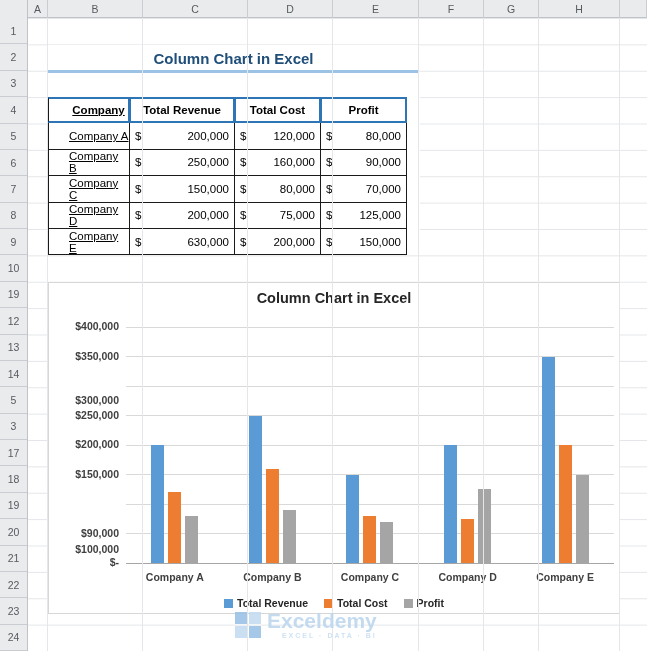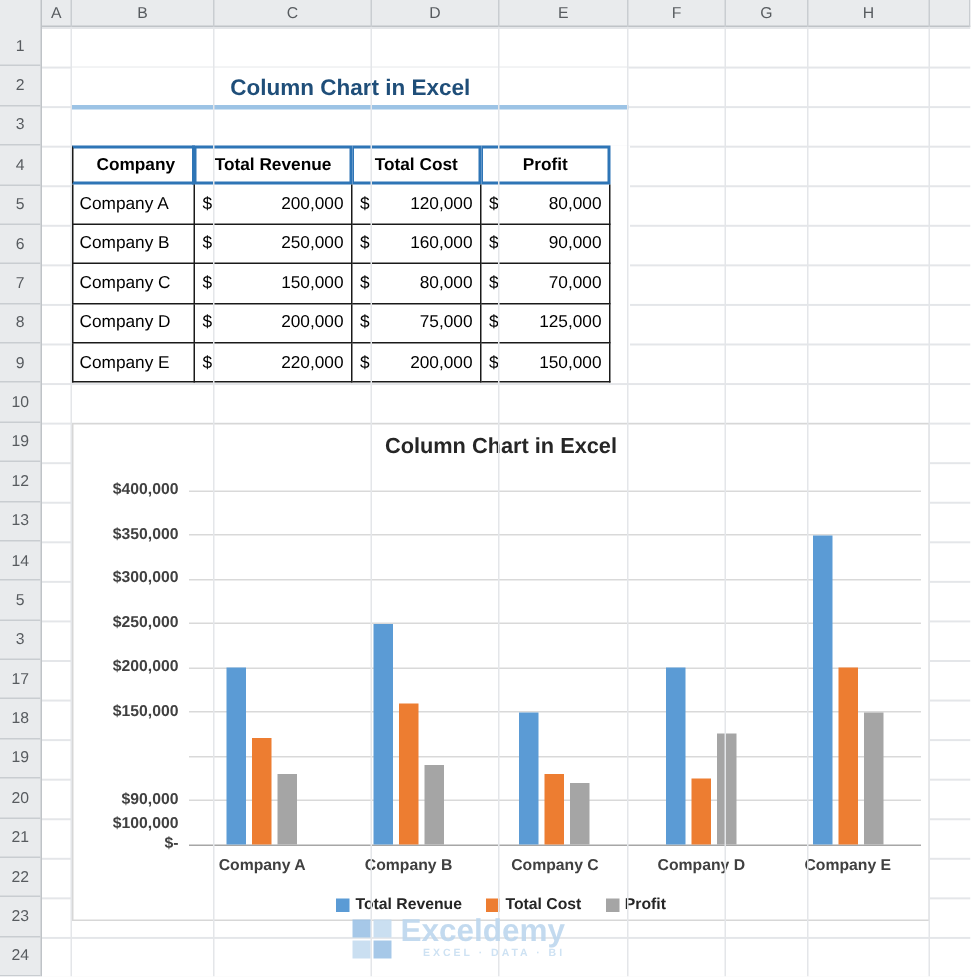--- a/index.html
+++ b/index.html
@@ -23,21 +23,21 @@
     font-size: 15px; font-weight: bold; color: #1F4E79; background: #fff; }
   .title-underline { position: absolute; left: 20px; top: 52px; width: 371px; height: 3px; background: #9CC3E5; }
 
   
   .data-table { position: absolute; left: 20px; top: 79px; width: 372px; background: #fff; }
   .trow { display: flex; }
   .tcell { height: 26.375px; border: 1px solid #1a1a1a; border-top: none; border-left: none; font-size: 11.5px; display: flex; align-items: center; }
   .trow .tcell:first-child { border-left: 1px solid #1a1a1a; }
   .thead .tcell { border: 2px solid #2E75B6; font-weight: bold; justify-content: center; }
   .thead .tcell + .tcell { border-left: 1px solid #2E75B6; }
-  .c-name { width: 82px; padding-left: 4px; }
+  .c-name { width: 82px; padding-left: 20px; text-decoration: underline; }
   .c-rev { width: 105px; }
   .c-cost { width: 86px; }
   .c-prof { width: 86px; }
   .money { justify-content: space-between; padding: 0 5px; }
   .money .cur { text-align: left; }
   .money .val { text-align: right; }
 
   
   .chart-box { position: absolute; left: 20px; top: 264px; width: 572px; height: 332px; background: #fff; border: 1px solid #D7D7D7; }
   .chart-title { position: absolute; left: 0; top: 7px; width: 100%; text-align: center; font-size: 14.5px; font-weight: bold; color: #262626; }
@@ -47,21 +47,21 @@
   .plot { position: absolute; display: flex; justify-content: space-around; align-items: flex-end; }
   .bar-group { display: flex; align-items: flex-end; gap: 4px; height: 100%; }
   .bar { width: 13px; }
   .xlabels { position: absolute; display: flex; }
   .xlab { flex: 1; text-align: center; font-size: 10.5px; font-weight: bold; color: #404040; }
   .legend { position: absolute; left: 0; width: 100%; display: flex; justify-content: center; gap: 16px; }
   .legend-item { display: flex; align-items: center; gap: 4px; font-size: 10.5px; font-weight: bold; color: #262626; }
   .legend-swatch { width: 9px; height: 9px; display: inline-block; }
 
   
-  .watermark { position: absolute; left: 207px; top: 592px; display: flex; align-items: flex-end; gap: 6px; opacity: 0.9; z-index: 5; }
+  .watermark { position: absolute; left: 207px; top: 592px; display: flex; align-items: center; gap: 6px; opacity: 0.9; z-index: 5; }
   .wm-icon { width: 26px; height: 26px; display: grid; grid-template-columns: 12px 12px; grid-template-rows: 12px 12px; gap: 2px; }
   .wm-icon span { display: block; }
   .wm-text { display: flex; flex-direction: column; align-items: flex-end; }
   .wm-name { font-size: 21px; font-weight: bold; color: #BDD7EE; line-height: 22px; }
   .wm-tag { font-size: 7px; font-weight: bold; letter-spacing: 2px; color: #C9DFF2; }
 </style>
 </head>
 <body>
 
 <div class="workbook">
@@ -175,21 +175,21 @@
           </div>
           <div class="tcell money c-prof">
             <span class="cur">$</span>
             <span class="val">125,000</span>
           </div>
         </div>
         <div class="trow">
           <div class="tcell c-name">Company E</div>
           <div class="tcell money c-rev">
             <span class="cur">$</span>
-            <span class="val">220,000</span>
+            <span class="val">630,000</span>
           </div>
           <div class="tcell money c-cost">
             <span class="cur">$</span>
             <span class="val">200,000</span>
           </div>
           <div class="tcell money c-prof">
             <span class="cur">$</span>
             <span class="val">150,000</span>
           </div>
         </div>
@@ -204,21 +204,21 @@
           <div class="ylab" style="top: 243.5px;">$90,000</div>
           <div class="grid-h" style="left: 77px; width: 488px; top: 220.5px;"></div>
           <div class="ylab" style="top: 232px; margin-top: 28px;">$100,000</div>
           <div class="grid-h" style="left: 77px; width: 488px; top: 191px;"></div>
           <div class="ylab" style="top: 184.5px;">$150,000</div>
           <div class="grid-h" style="left: 77px; width: 488px; top: 161.5px;"></div>
           <div class="ylab" style="top: 155px;">$200,000</div>
           <div class="grid-h" style="left: 77px; width: 488px; top: 132px;"></div>
           <div class="ylab" style="top: 125.5px;">$250,000</div>
           <div class="grid-h" style="left: 77px; width: 488px; top: 102.5px;"></div>
-          <div class="ylab" style="top: 96px;">$300,000</div>
+          <div class="ylab" style="top: 111px;">$300,000</div>
           <div class="grid-h" style="left: 77px; width: 488px; top: 73px;"></div>
           <div class="ylab" style="top: 66.5px;">$350,000</div>
           <div class="grid-h" style="left: 77px; width: 488px; top: 43.5px;"></div>
           <div class="ylab" style="top: 37px;">$400,000</div>
           <div class="plot" style="left: 77px; top: 44px; width: 488px; height: 236px;">
             <div class="bar-group">
               <div class="bar" style="height: 50%; background: rgb(91, 155, 213);"></div>
               <div class="bar" style="height: 30%; background: rgb(237, 125, 49);"></div>
               <div class="bar" style="height: 20%; background: rgb(165, 165, 165);"></div>
             </div>

